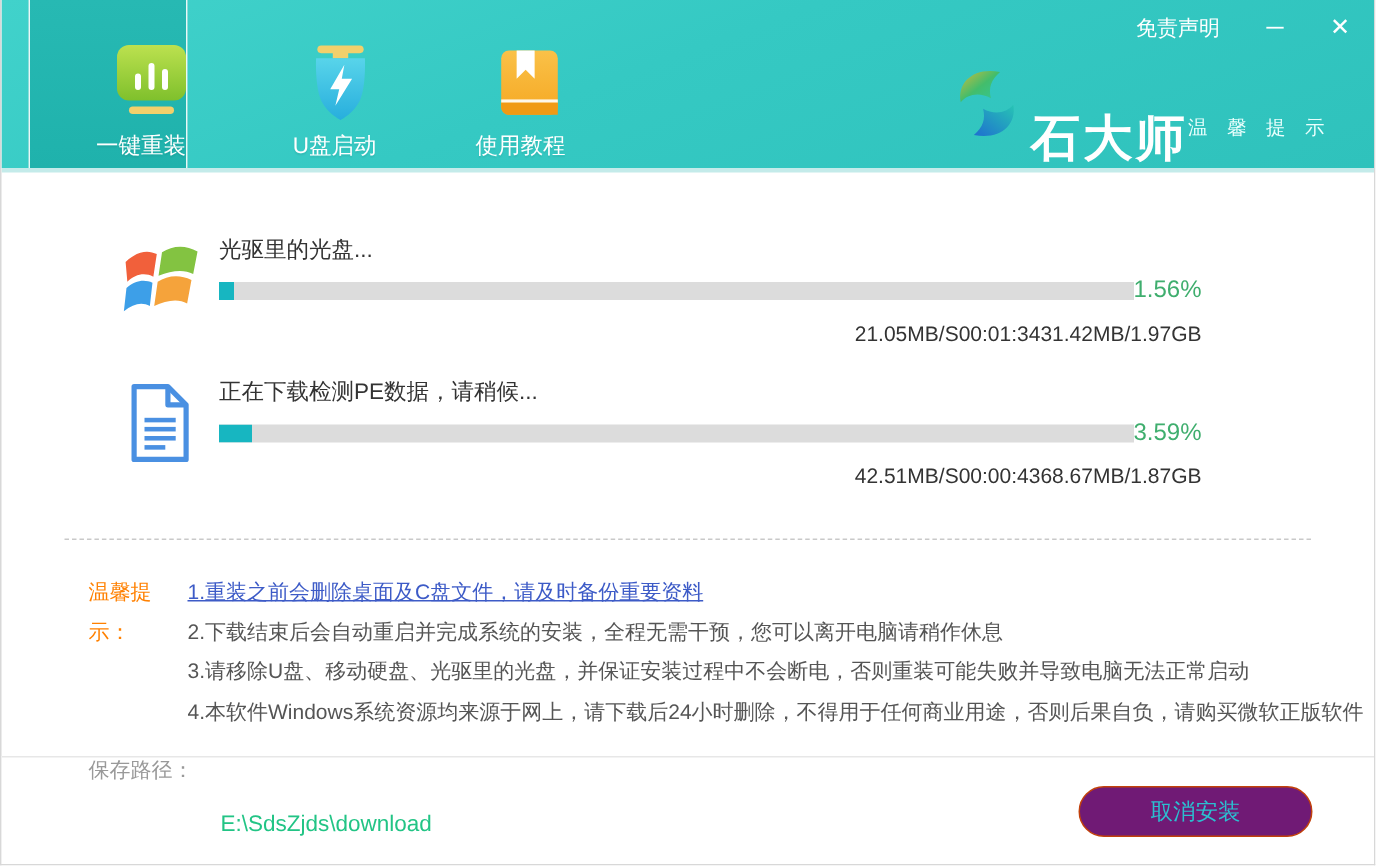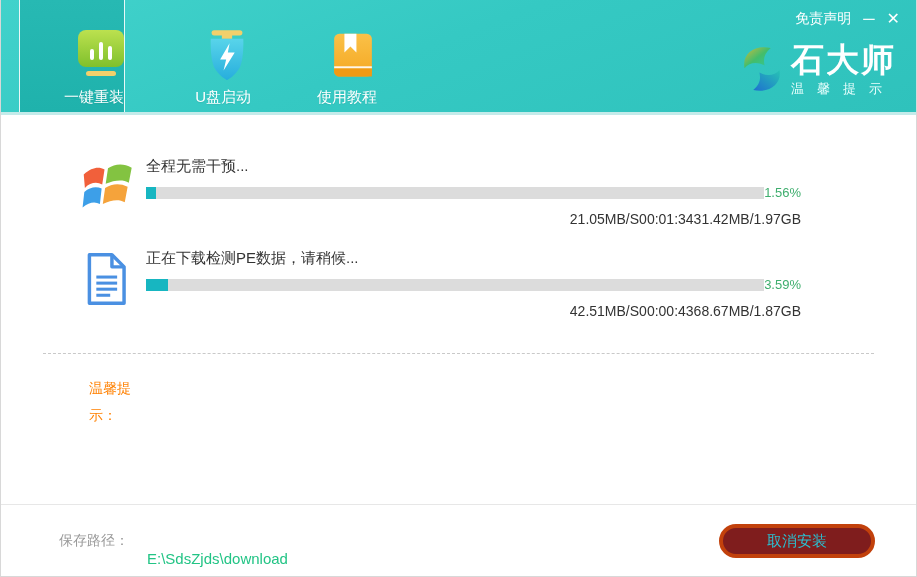--- a/index.html
+++ b/index.html
@@ -22,60 +22,60 @@
 
   
   .chart-box { width:46px; height:37px; border-radius:8px;
                background:linear-gradient(180deg,#bce14f,#7fc02c);
                display:flex; align-items:flex-end; justify-content:center; gap:5px; padding-bottom:7px; }
   .chart-box i { display:block; width:4px; background:#fff; border-radius:2px; }
   .chart-bar1{height:11px;} .chart-bar2{height:18px;} .chart-bar3{height:14px;}
   .chart-stand { width:30px; height:5px; border-radius:3px; background:#f2d06b; margin-top:4px; }
 
   
-  .win-controls { position:absolute; top:10px; right:16px; display:flex; align-items:center; gap:12px; }
+  .win-controls { position:absolute; top:10px; right:16px; display:flex; align-items:center; gap:31px; }
   .disclaimer { color:#fff; font-size:14px; cursor:pointer; }
   .btn-min,.btn-close { color:#fff; font-size:16px; line-height:16px; cursor:pointer; font-weight:bold; }
   .btn-min { letter-spacing:0; }
 
   
   .logo { position:absolute; right:20px; top:42px; display:flex; align-items:flex-start; gap:8px; }
-  .logo-text { display:flex; flex-direction:column; }
+  .logo-text { display:flex; flex-direction:row;margin-top:32px; }
   .logo-name { color:#fff; font-size:33px; font-weight:bold; letter-spacing:2px; line-height:36px; }
   .logo-sub  { color:#eafffd; font-size:13px; letter-spacing:13px; margin-top:2px; white-space:nowrap; }
 
   
   .main { padding-top:42px; }
   .dl-row { display:flex; padding-left:78px; }
   .dl-row + .dl-row { margin-top:22px; }
   .dl-icon { width:67px; padding-top:2px; }
   .dl-body { width:655px; }
   .dl-title { font-size:15px; color:#333; }
   .bar-line { display:flex; align-items:center; margin-top:9px; }
   .track { width:623px; height:12px; background:#dcdcdc; overflow:hidden; }
   .fill  { height:12px; background:#17b6c1; }
-  .pct   { font-size:13px; color:#3fae6e; margin-left:0; white-space:nowrap; }
+  .pct   { font-size:16px; color:#3fae6e; margin-left:0; white-space:nowrap; }
   .stats { display:flex; justify-content:flex-end; margin-top:11px; font-size:14px; color:#333; }
 
   .dashed-divider { border-top:1px dashed #c9c9c9; margin:34px 42px 0 42px; }
 
   
-  .tips { display:flex; margin-top:21px; padding-left:88px; }
+  .tips { display:flex; margin-top:21px; padding-left:58px; }
   .tips-label { color:#ff8000; font-size:14px; width:66px; flex:none; line-height:26.5px; }
   .tips-list { list-style:none; }
   .tips-list li { font-size:14px; color:#555; line-height:26.5px; white-space:nowrap; }
   .tips-list li.highlight { color:#3d5bc7; text-decoration:underline; }
 
   
   .footer { position:absolute; left:0; right:0; bottom:0; height:72px;
-            border-top:1px solid #e7e7e7; display:flex; align-items:center; background:#fff; }
+            border-top:1px solid #e7e7e7; display:flex; background:#fff; }
   .path-label { color:#999; font-size:14px; margin-left:58px; }
   .path-value { color:#22c485; font-size:15px; margin-left:18px;margin-top:36px; }
   .cancel-btn { position:absolute; right:41px; top:19px; width:156px; height:34px;
-                border:4px solid #c2410c; border-radius:17px; background:#7f1d1d;
+                border:1px solid #c2410c; border-radius:17px; background:#701a75;
                 color:#2bbfd0; font-size:15px; cursor:pointer;
                 font-family:"Liberation Sans","DejaVu Sans",sans-serif; }
 </style>
 </head>
 <body>
 
 <div class="window">
 
   <div class="header">
     <div class="tabs">
@@ -167,21 +167,21 @@
     <div class="dl-row">
       <div class="dl-icon">
         <svg width="58" height="52" viewBox="0 0 100 90">
           <path d="M8,27 C22,14 34,13 44,18 L40,44 C30,39 19,41 10,50 Z" fill="#f1603b"></path>
           <path d="M50,16 C62,8 77,7 91,15 L86,41 C75,35 61,37 46,43 Z" fill="#83c341"></path>
           <path d="M9,57 C19,48 30,47 39,51 L36,78 C27,73 17,75 6,84 Z" fill="#3d9fe8"></path>
           <path d="M45,50 C56,43 70,41 84,48 L79,75 C69,69 55,71 41,78 Z" fill="#f5a33b"></path>
         </svg>
       </div>
       <div class="dl-body">
-        <div class="dl-title">全程无需干预...</div>
+        <div class="dl-title">光驱里的光盘...</div>
         <div class="bar-line">
           <div class="track">
             <div class="fill" style="width: 1.56%;"></div>
           </div>
           <span class="pct">1.56%</span>
         </div>
         <div class="stats">
           <span>21.05MB/S</span>
           <span>00:01:34</span>
           <span>31.42MB/1.97GB</span>
@@ -213,20 +213,26 @@
           <span>00:00:43</span>
           <span>68.67MB/1.87GB</span>
         </div>
       </div>
     </div>
 
     <div class="dashed-divider"></div>
 
     <div class="tips">
       <span class="tips-label">温馨提示：</span>
+      <ul class="tips-list">
+        <li class="highlight">1.重装之前会删除桌面及C盘文件，请及时备份重要资料</li>
+        <li>2.下载结束后会自动重启并完成系统的安装，全程无需干预，您可以离开电脑请稍作休息</li>
+        <li>3.请移除U盘、移动硬盘、光驱里的光盘，并保证安装过程中不会断电，否则重装可能失败并导致电脑无法正常启动</li>
+        <li>4.本软件Windows系统资源均来源于网上，请下载后24小时删除，不得用于任何商业用途，否则后果自负，请购买微软正版软件</li>
+      </ul>
     </div>
   </div>
 
   <div class="footer">
     <span class="path-label">保存路径：</span>
     <span class="path-value">E:\SdsZjds\download</span>
     <button class="cancel-btn">取消安装</button>
   </div>
 
 </div>

